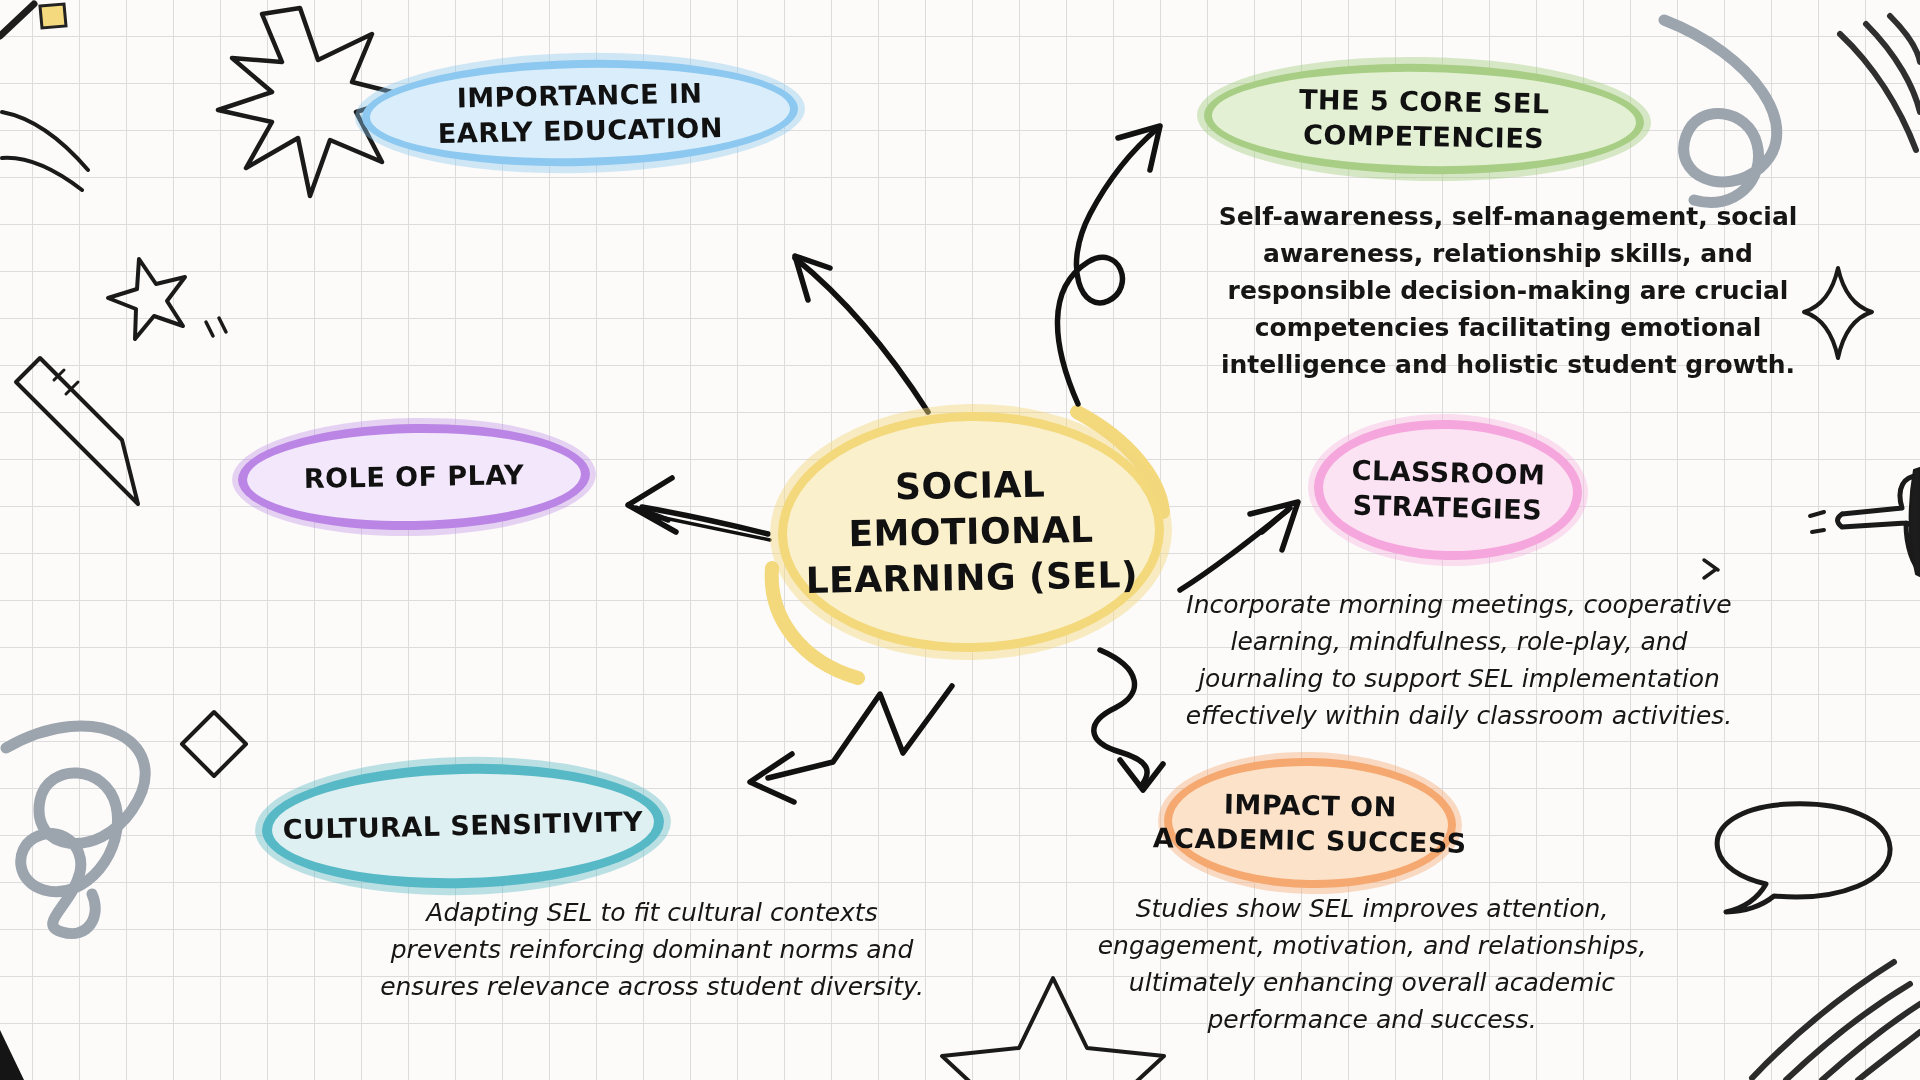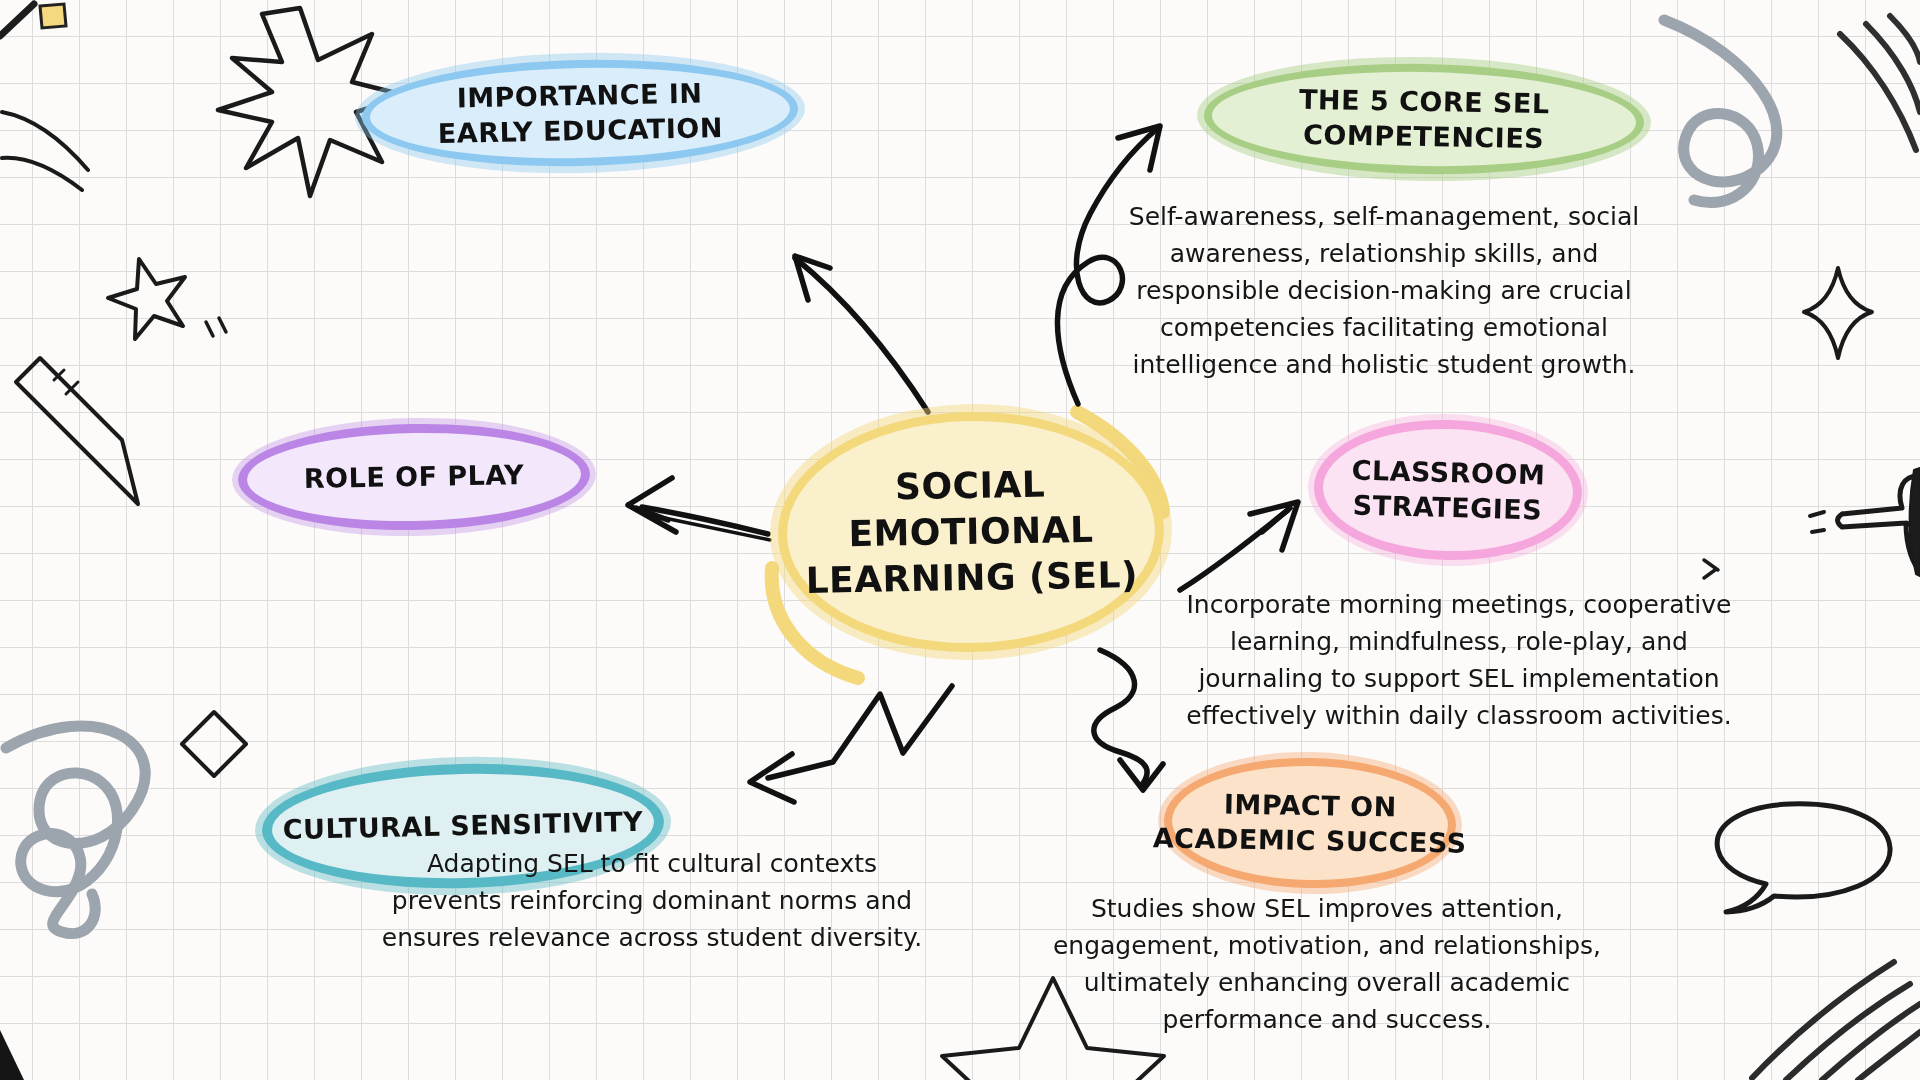--- a/index.html
+++ b/index.html
@@ -31,25 +31,25 @@
   .n-center{left:778px;top:412px;width:386px;height:240px;background:#FAF0CB;border:9px solid #F3D87C;box-shadow:0 0 0 8px rgba(243,216,124,.45);transform:rotate(-1deg);}
   .n-center .lbl{font-size:36px;line-height:1.28;}
   .n-blue{left:362px;top:60px;width:436px;height:106px;background:#D9EDFB;border:8px solid #8CC8EF;box-shadow:0 0 0 7px rgba(140,200,239,.4);transform:rotate(-1.2deg);}
   .n-green{left:1204px;top:64px;width:440px;height:110px;background:#E3F0D3;border:8px solid #A8CE85;box-shadow:0 0 0 7px rgba(168,206,133,.45);transform:rotate(1deg);}
   .n-purple{left:238px;top:424px;width:352px;height:106px;background:#F2E7FB;border:9px solid #BA85E5;box-shadow:0 0 0 6px rgba(186,133,229,.35);transform:rotate(-1deg);}
   .n-pink{left:1314px;top:420px;width:268px;height:140px;background:#FCE3F3;border:9px solid #F5A6DC;box-shadow:0 0 0 6px rgba(245,166,220,.35);transform:rotate(1.5deg);}
   .n-teal{left:262px;top:764px;width:402px;height:124px;background:#DFF0F2;border:10px solid #58B9C6;box-shadow:0 0 0 7px rgba(88,185,198,.4);transform:rotate(-1.3deg);}
   .n-orange{left:1164px;top:758px;width:292px;height:130px;background:#FBE2C8;border:8px solid #F5A870;box-shadow:0 0 0 6px rgba(245,168,112,.4);transform:rotate(1deg);}
   .lbl-s{font-size:27px;}
   .d-blue{left:223px;top:180px;width:600px;}
-  .d-green{left:1084px;top:198px;width:600px;}
+  .d-green{left:1208px;top:198px;width:600px;font-weight:bold;}
   .d-purple{left:71px;top:558px;width:600px;}
-  .d-pink{left:1159px;top:586px;width:600px;}
-  .d-teal{left:352px;top:845px;width:600px;}
-  .d-orange{left:1027px;top:890px;width:600px;}
+  .d-pink{left:1159px;top:586px;width:600px;font-style:italic;}
+  .d-teal{left:352px;top:894px;width:600px;font-style:italic;}
+  .d-orange{left:1072px;top:890px;width:600px;font-style:italic;}
 </style>
 </head>
 <body>
 
 <div class="canvas">
 
   <svg class="layer" viewBox="0 0 1920 1080">
 
     <path d="M 0 36 L 34 4" stroke="#1d1d1d" stroke-width="7" fill="none" stroke-linecap="round"></path>
     <path d="M 40 6 L 64 4 L 66 26 L 42 28 Z" fill="#F4D97E" stroke="#222" stroke-width="3"></path>

